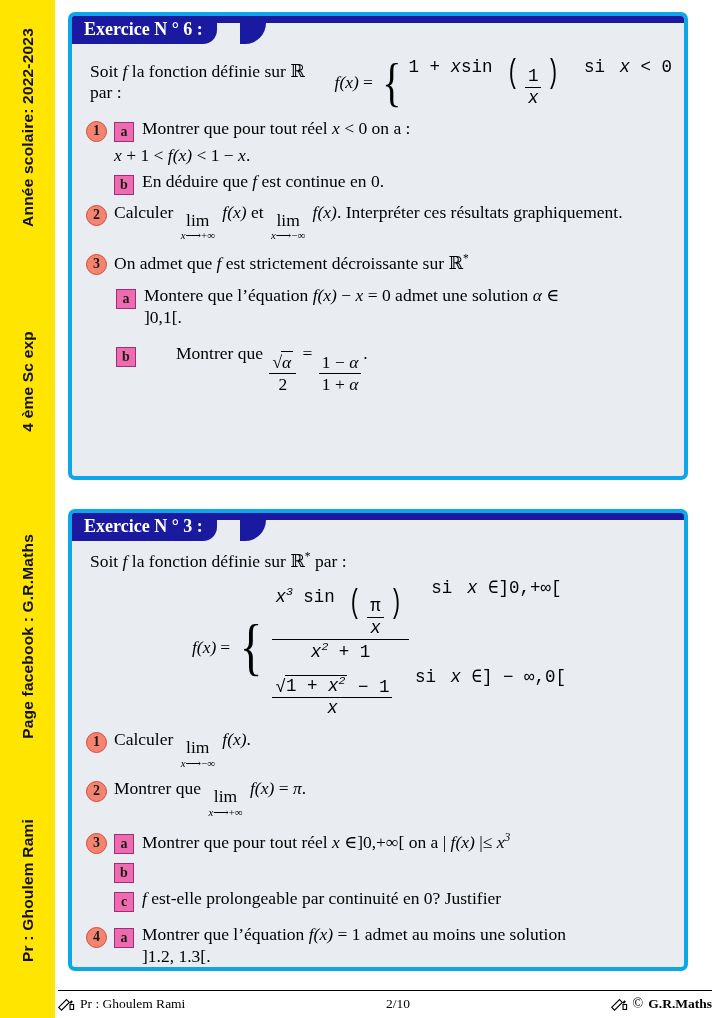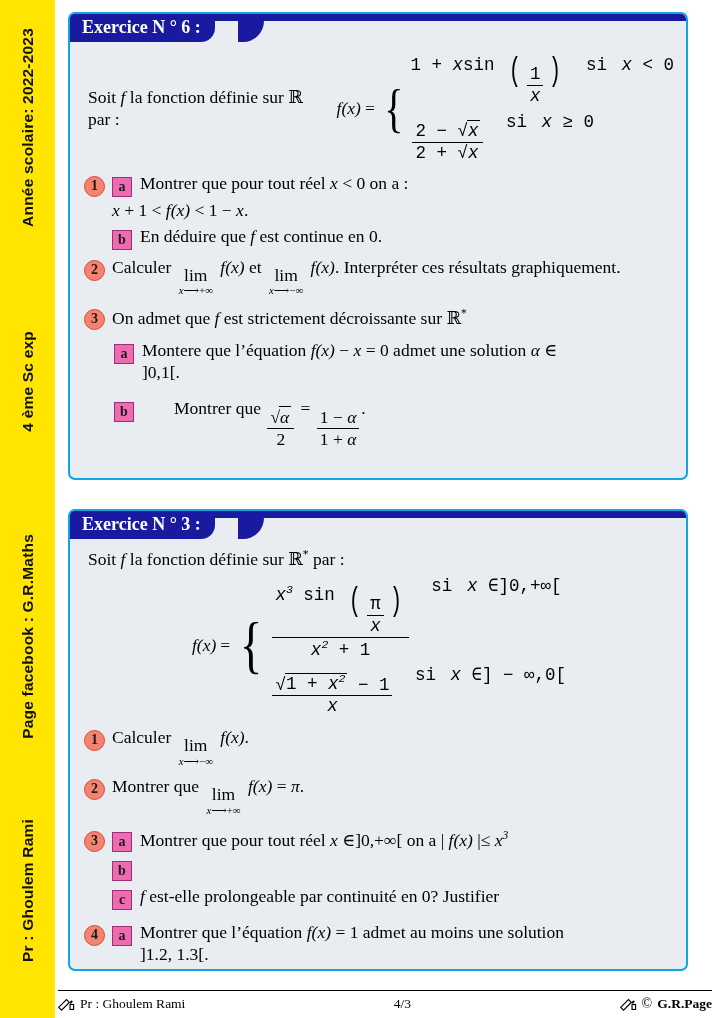--- a/index.html
+++ b/index.html
@@ -34,21 +34,21 @@
     font-weight: bold;
     color: #111111;
     letter-spacing: .2px;
   }
 
   
   .exbox {
     position: absolute;
     left: 68px; width: 620px;
     background: #e9edf2;
-    border: 2px solid #0ea5e9;
+    border: 4px solid #0ea5e9;
     border-radius: 7px;
     overflow: hidden;
   }
   #ex6 { top: 12px; height: 468px; }
   #ex7 { top: 509px; height: 462px; }
 
   .banner {
     position: relative;
     height: 28px;
     background: #e9edf2;
@@ -230,27 +230,20 @@
         <span class="cases">
           <span class="brace">{</span>
           <span class="cases-rows">
             <span class="case-row">
               <span class="up">1</span> + <span class="m">x</span><span class="up">sin</span>
               <span class="paren-big">(</span><span class="frac">
                   <span class="num up">1</span>
                   <span class="den m">x</span>
                 </span><span class="paren-big">)</span>
               <span class="si">si</span> <span class="m">x</span> &lt; <span class="up">0</span>
-            </span>
-            <span class="case-row">
-              <span class="frac">
-                <span class="num"><span class="up">2</span> − <span class="sqrt"><span class="rad">√</span><span class="rand m">x</span></span></span>
-                <span class="den"><span class="up">2</span> + <span class="sqrt"><span class="rad">√</span><span class="rand m">x</span></span></span>
-              </span>
-              <span class="si">si</span> <span class="m">x</span> ≥ <span class="up">0</span>
             </span>
           </span>
         </span>
       </div>
 
       <div class="item">
         <span class="num-badge">1</span>
         <span class="item-body">
           <span style="display:flex;align-items:flex-start;">
             <span class="letter-badge">a</span>
@@ -430,27 +423,27 @@
     <div class="f-left">
       <span class="pen">
         <svg viewBox="0 0 24 18" width="17" height="13" aria-hidden="true">
           <path d="M1 13 L12 2 L16 6 L5 17 Z" fill="none" stroke="#000" stroke-width="1.6"></path>
           <path d="M16 6 L19 3 L21 5 L18 8 Z" fill="#000"></path>
           <rect x="17" y="9" width="5" height="7" fill="none" stroke="#000" stroke-width="1.6"></rect>
         </svg>
       </span>
       <span>Pr : Ghoulem Rami</span>
     </div>
-    <div class="f-center">4/3</div>
+    <div class="f-center">2/10</div>
     <div class="f-right">
       <span class="pen">
         <svg viewBox="0 0 24 18" width="17" height="13" aria-hidden="true">
           <path d="M1 13 L12 2 L16 6 L5 17 Z" fill="none" stroke="#000" stroke-width="1.6"></path>
           <path d="M16 6 L19 3 L21 5 L18 8 Z" fill="#000"></path>
           <rect x="17" y="9" width="5" height="7" fill="none" stroke="#000" stroke-width="1.6"></rect>
         </svg>
       </span>
       <span class="copy">©</span>
-      <span>G.R.Page</span>
+      <span>G.R.Maths</span>
     </div>
   </div>
 
 </div>
 
 </body></html>

